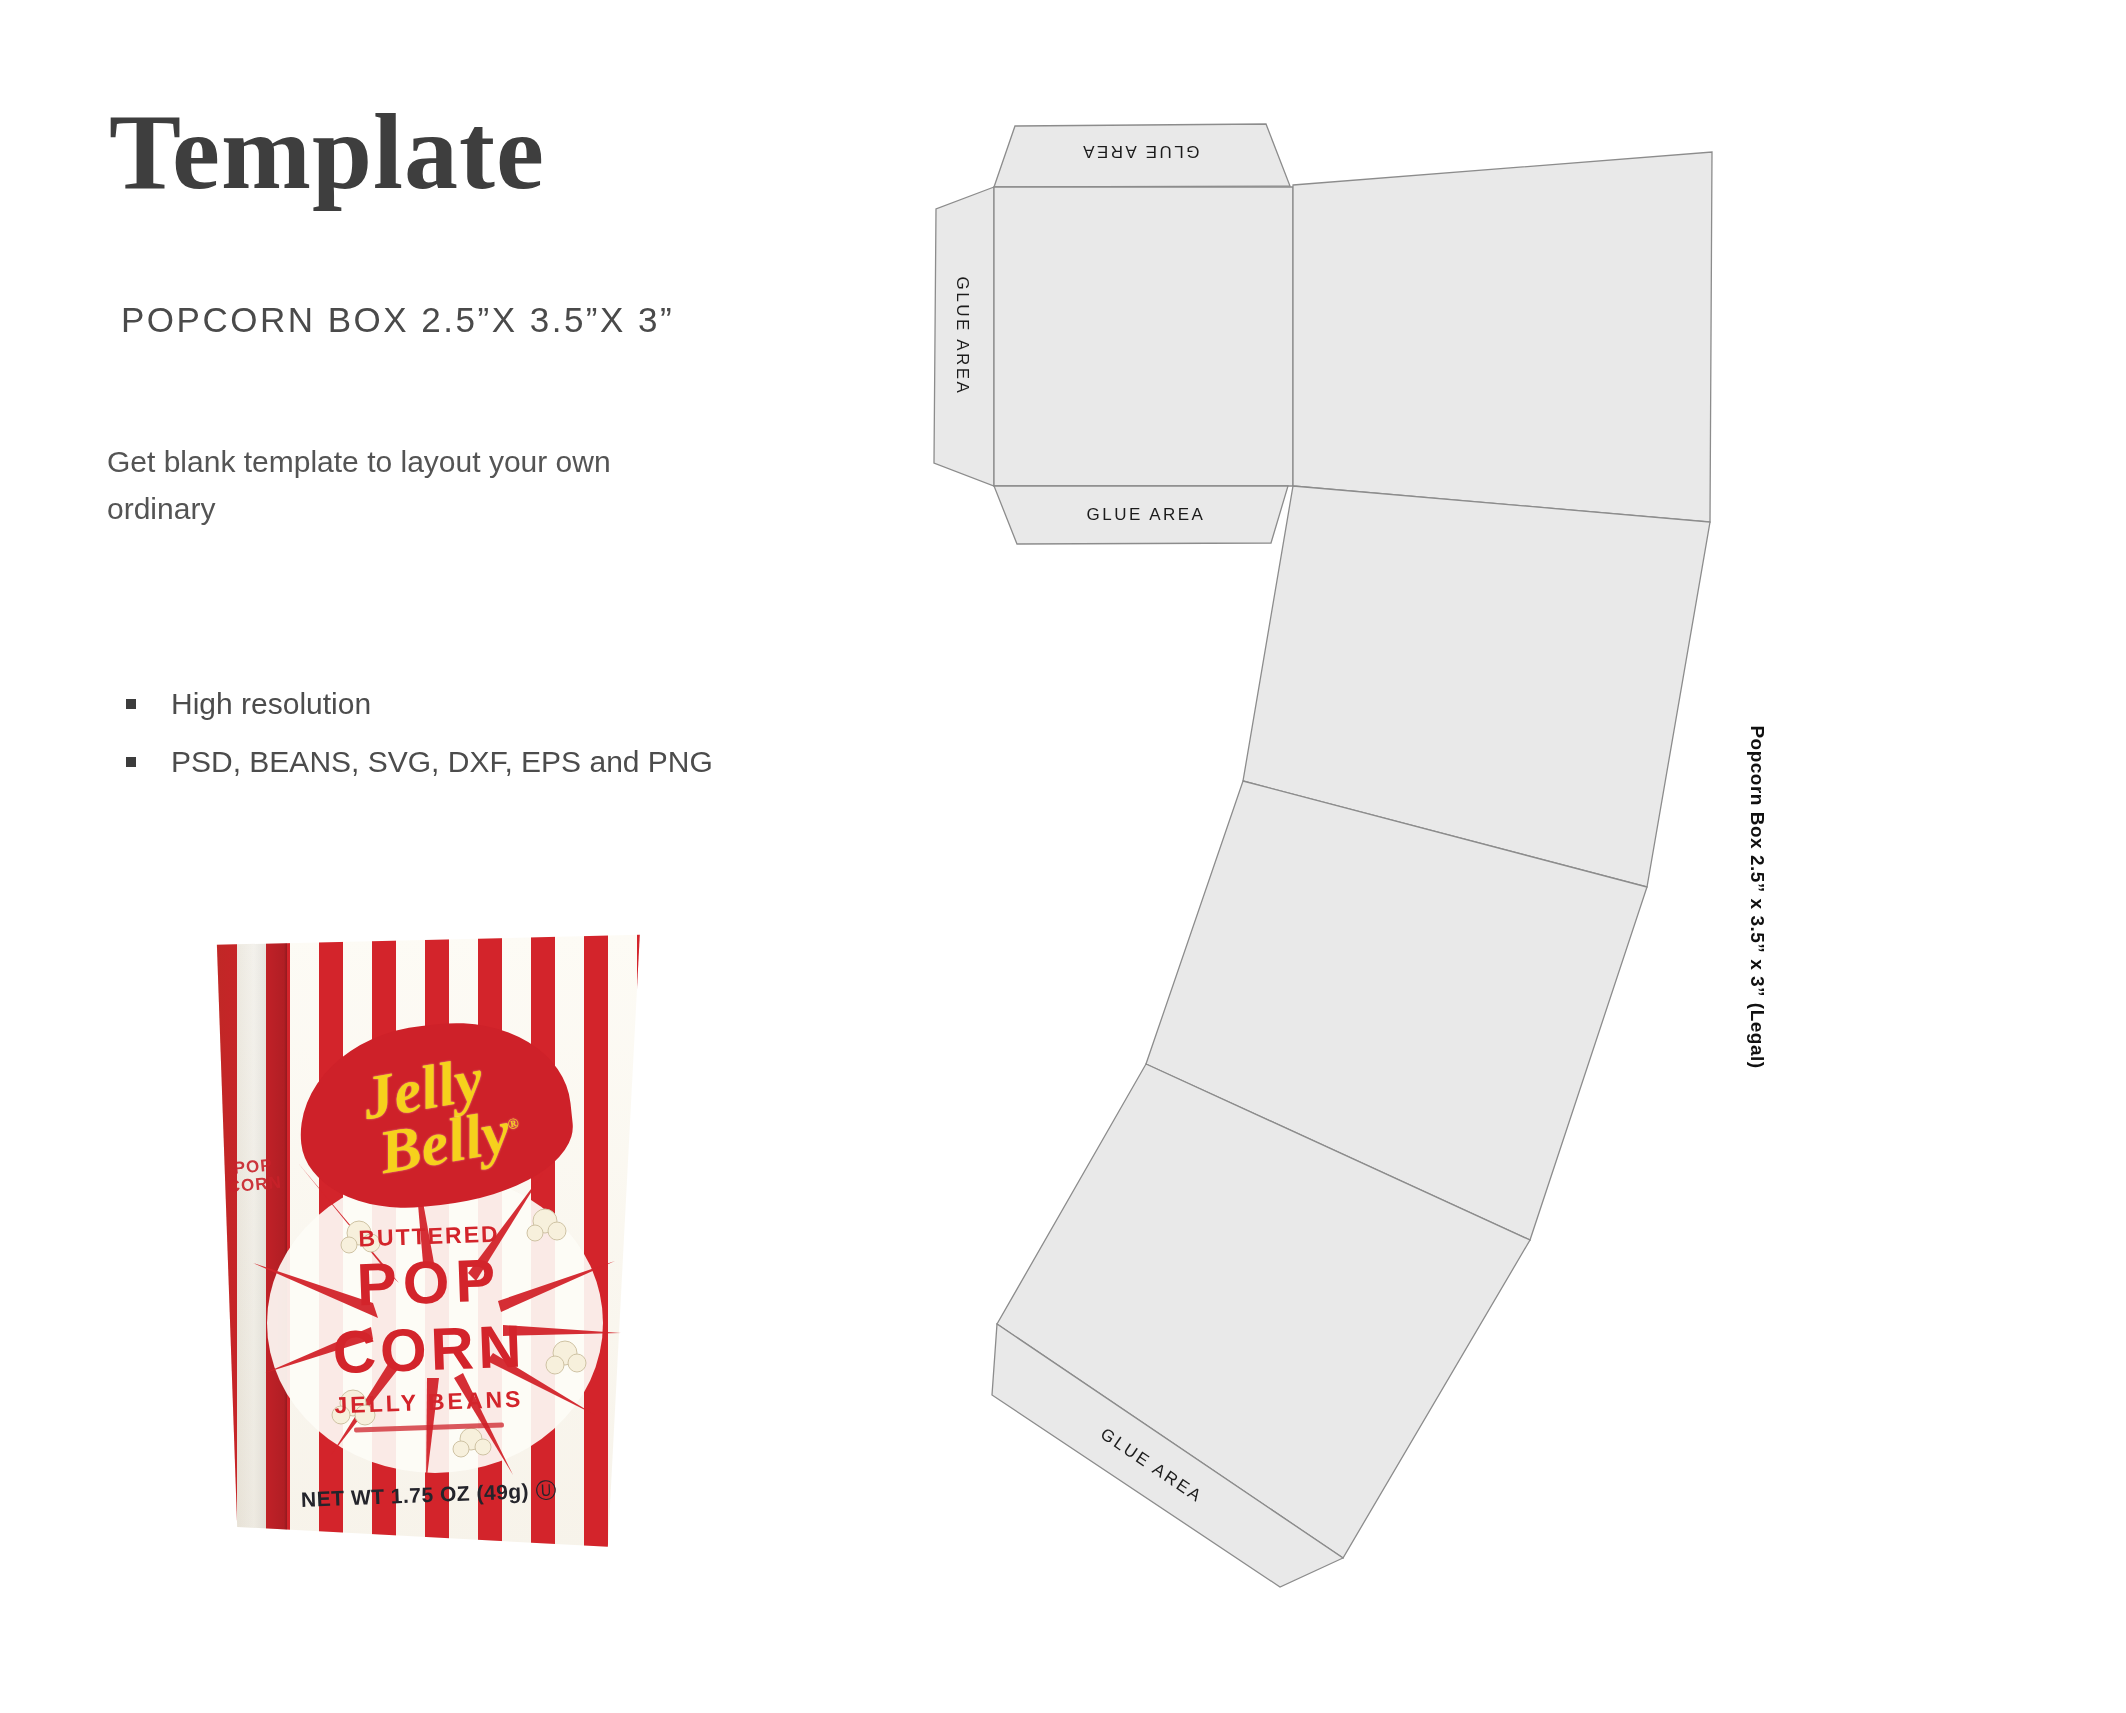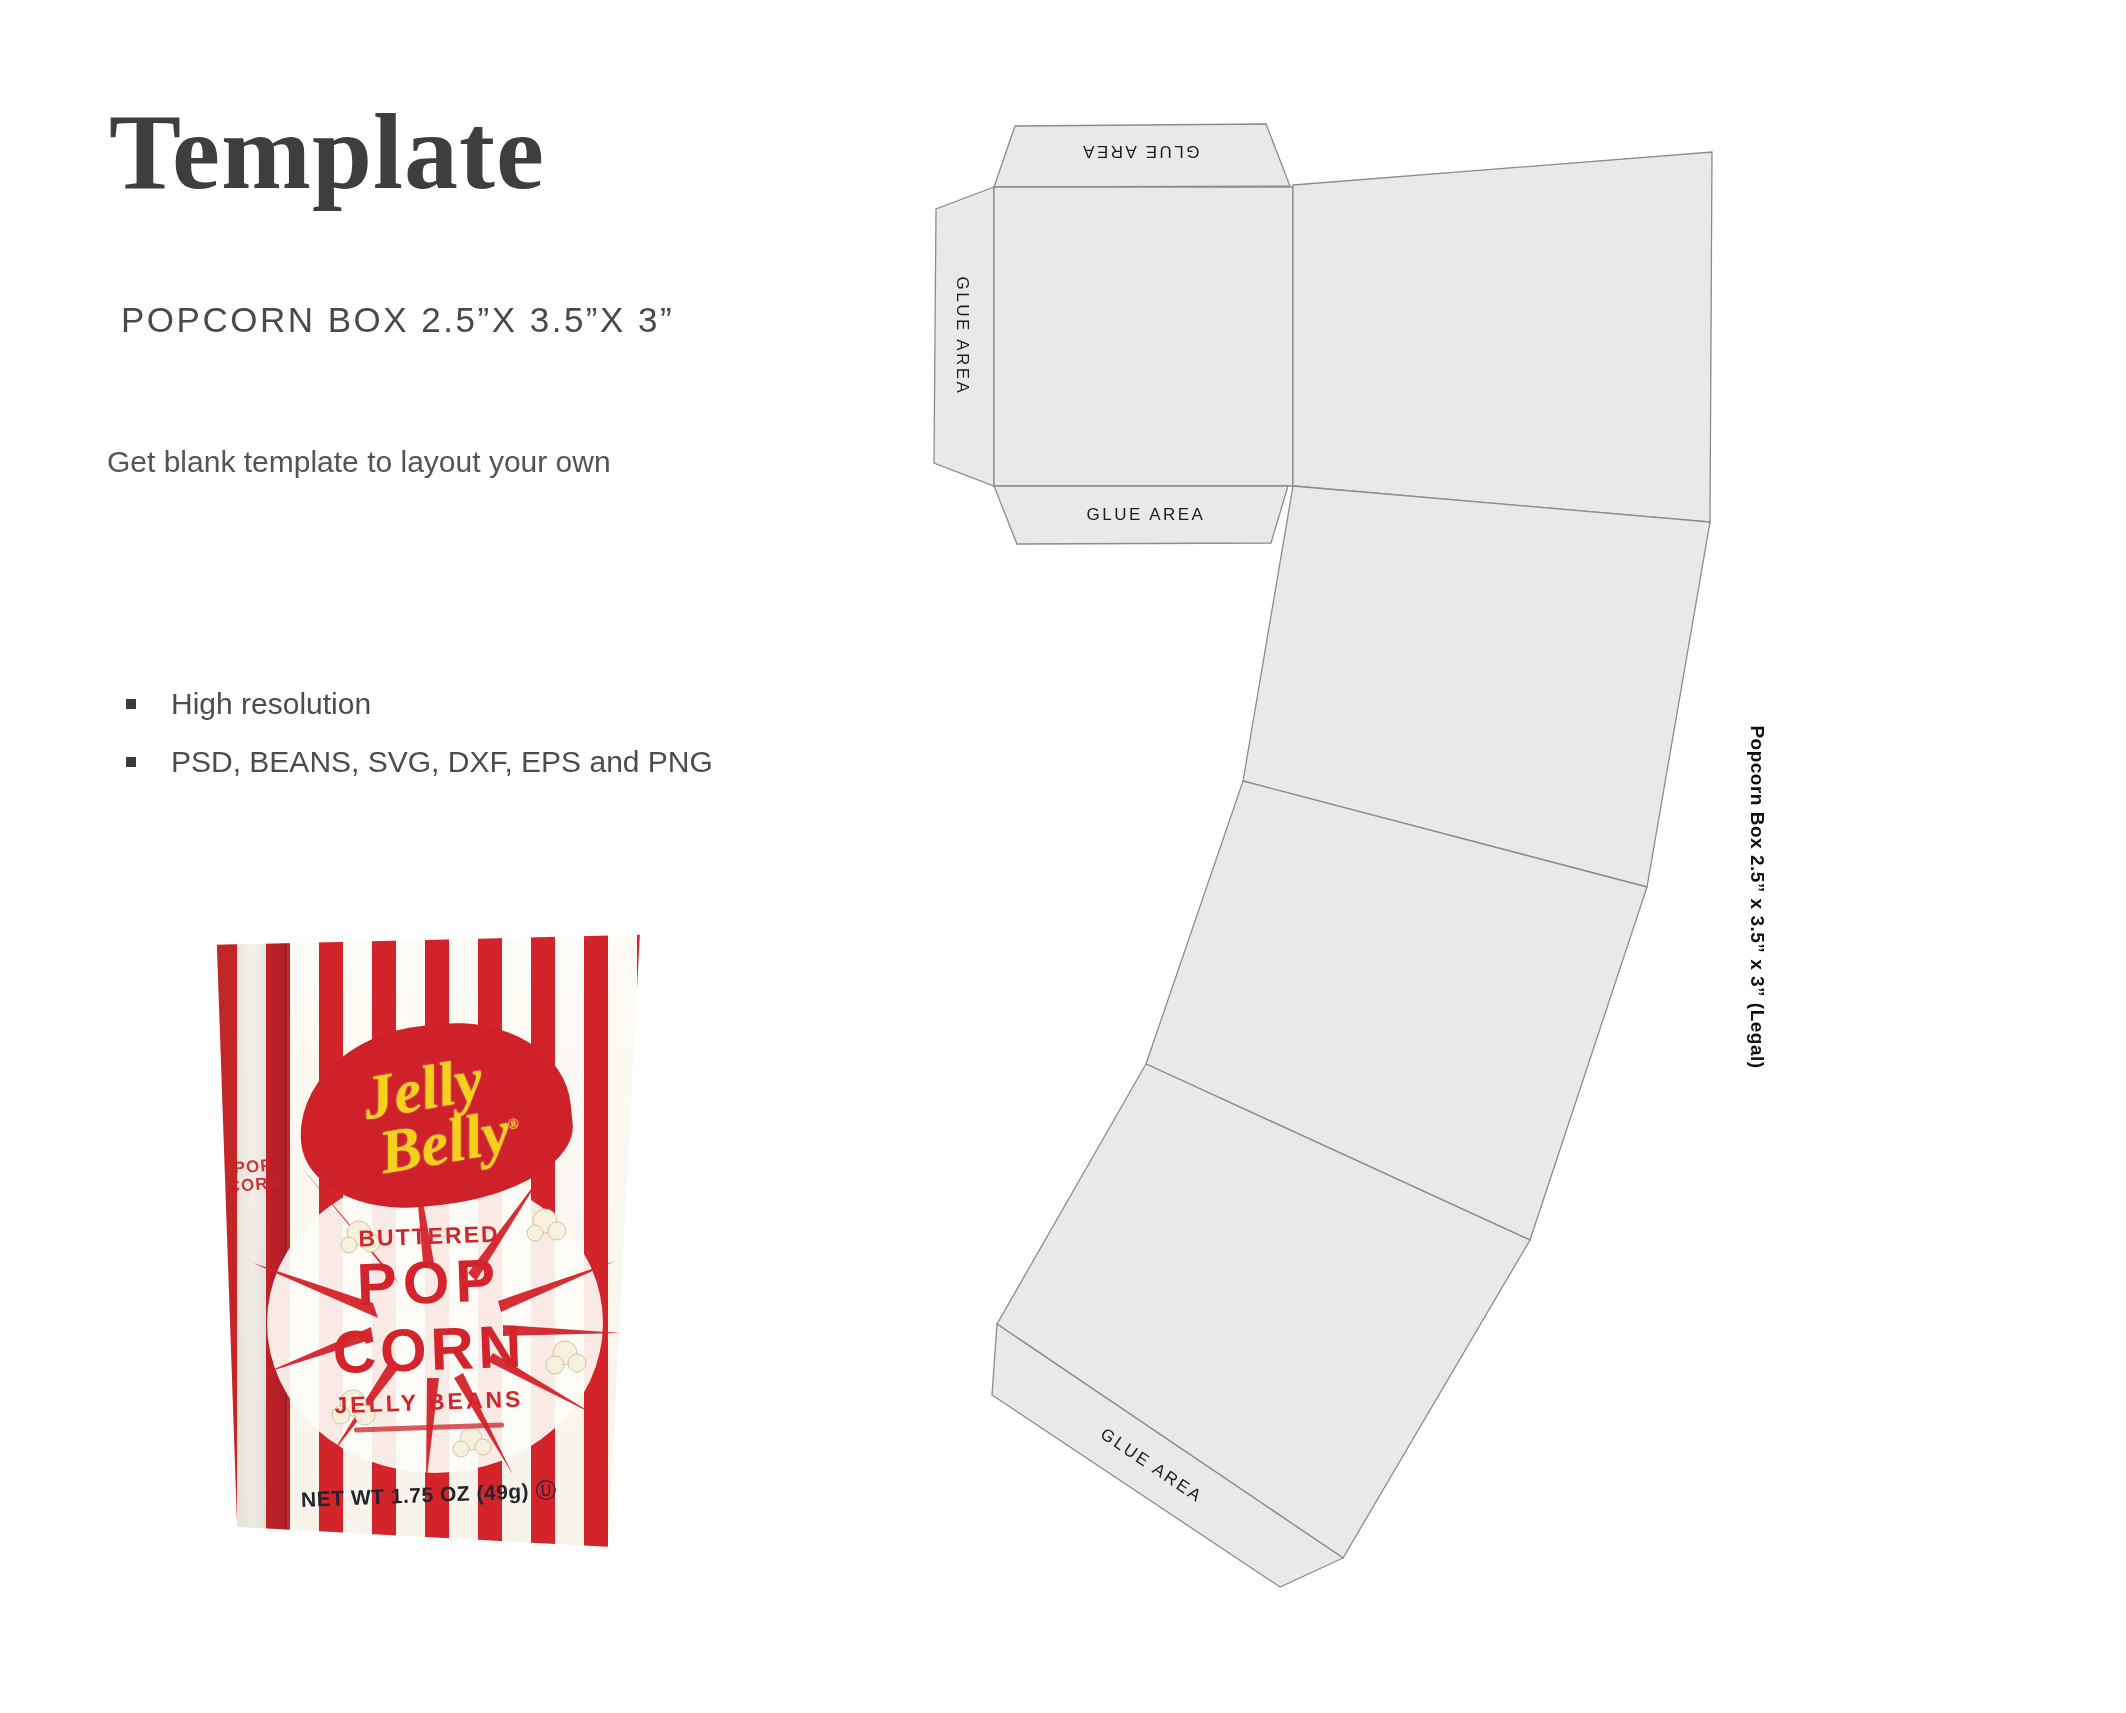--- a/index.html
+++ b/index.html
@@ -82,20 +82,21 @@
   }
 </style>
 </head>
 <body>
 
 <div class="intro">
   <h1 class="title">Template</h1>
   <div class="subtitle">POPCORN BOX 2.5”X 3.5”X 3”</div>
   <div class="desc">
     <span>Get blank template to layout your own</span>
+    <span>ordinary</span>
   </div>
   <ul class="features">
     <li>
       <span class="sq"></span>
       <span>High resolution</span>
     </li>
     <li>
       <span class="sq"></span>
       <span>PSD, BEANS, SVG, DXF, EPS and PNG</span>
     </li>

